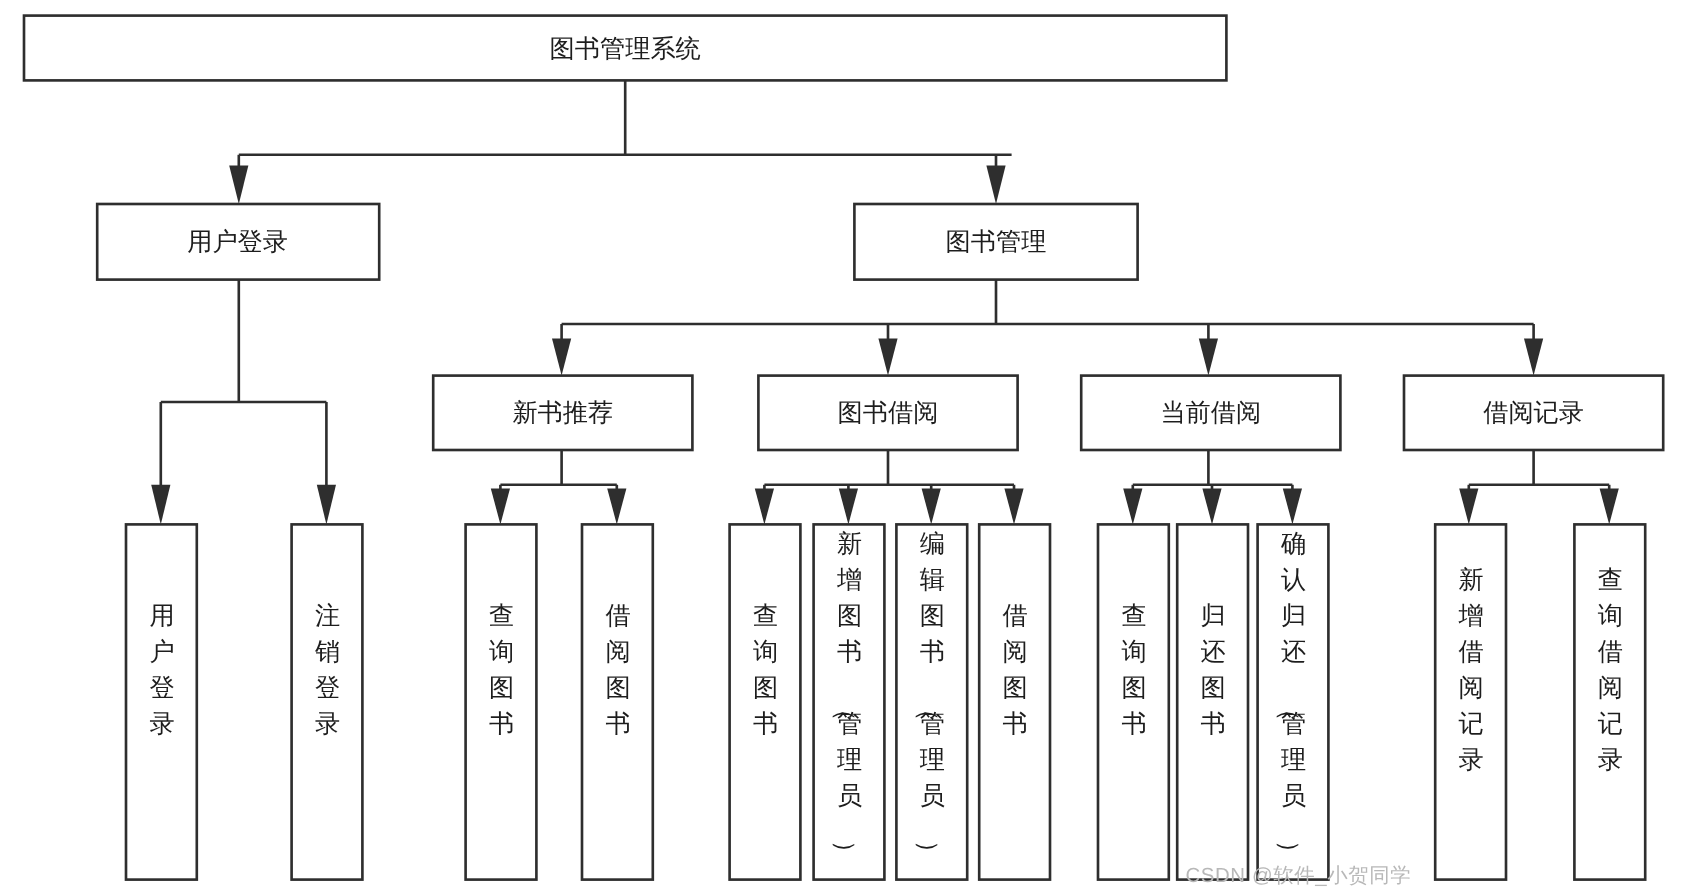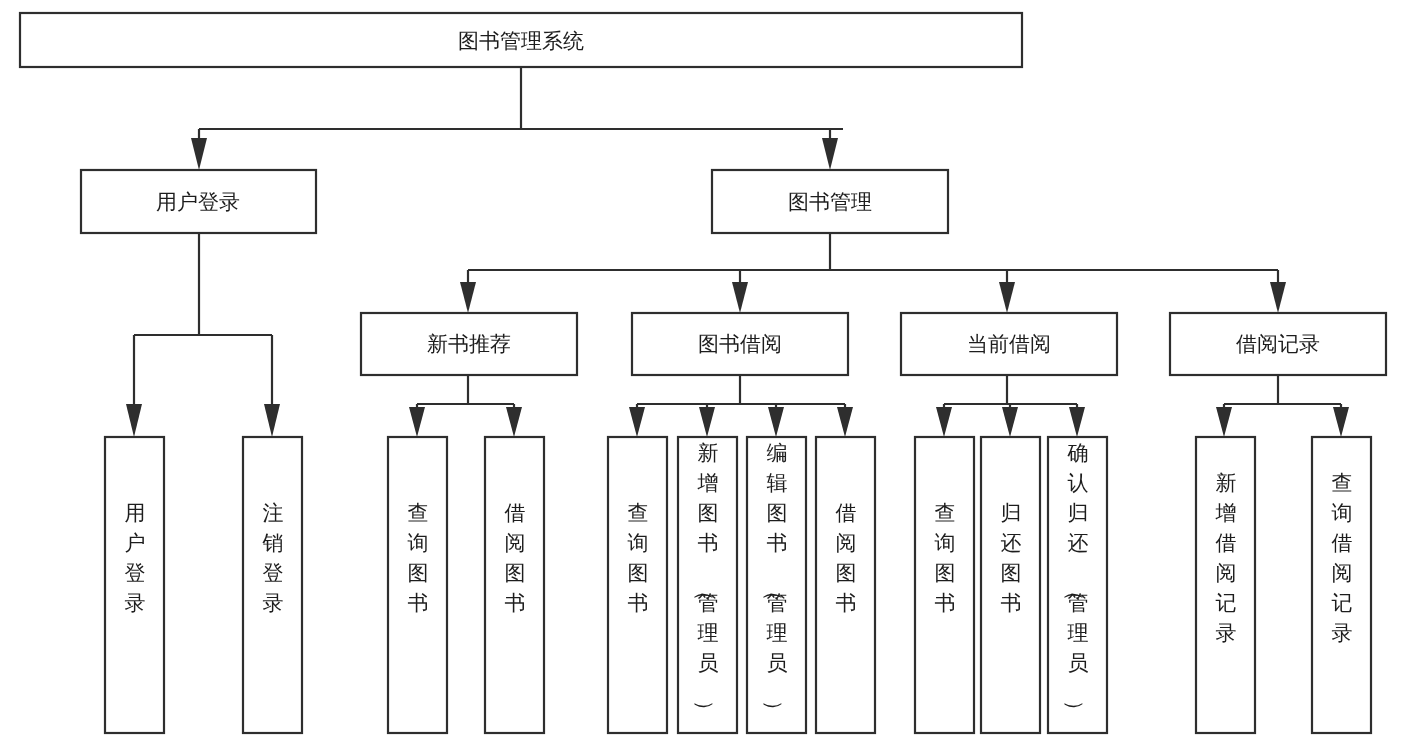--- a/index.html
+++ b/index.html
@@ -233,13 +233,14 @@
       <text class="node-label-v" x="1226" y="490"><tspan x="1226" y="490">新</tspan><tspan x="1226" y="520">增</tspan><tspan x="1226" y="550">借</tspan><tspan x="1226" y="580">阅</tspan><tspan x="1226" y="610">记</tspan><tspan x="1226" y="640">录</tspan></text>
     </g>
 
     <g>
       <rect class="node-rect" x="1312" y="437" width="59" height="296"></rect>
       <text class="node-label-v" x="1342" y="490"><tspan x="1342" y="490">查</tspan><tspan x="1342" y="520">询</tspan><tspan x="1342" y="550">借</tspan><tspan x="1342" y="580">阅</tspan><tspan x="1342" y="610">记</tspan><tspan x="1342" y="640">录</tspan></text>
     </g>
 
   </svg>
 
+  <div class="watermark-text">CSDN @软件_小贺同学</div>
 </div>
 
 </body></html>

